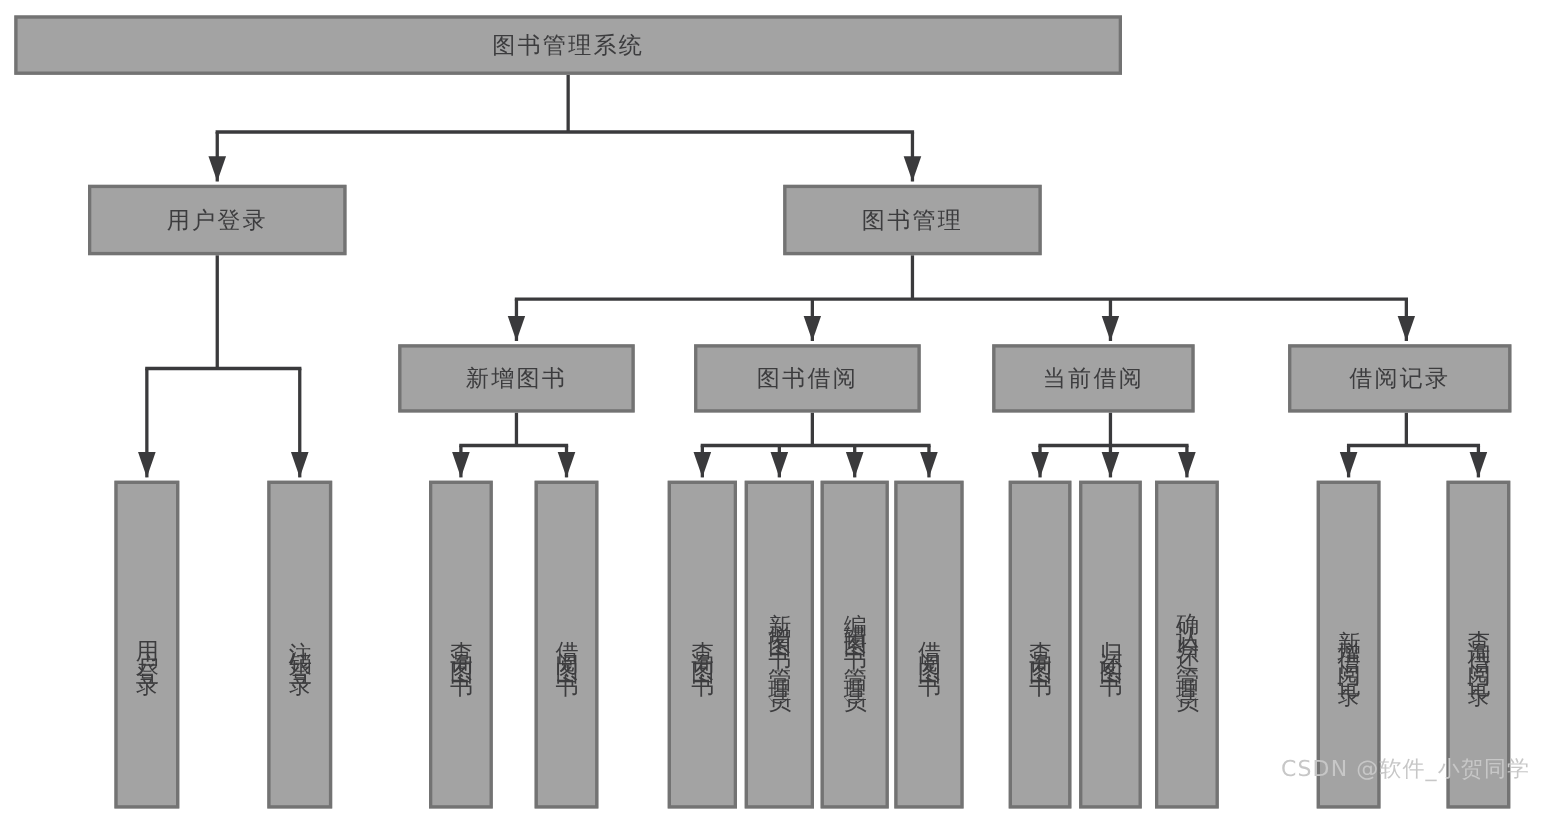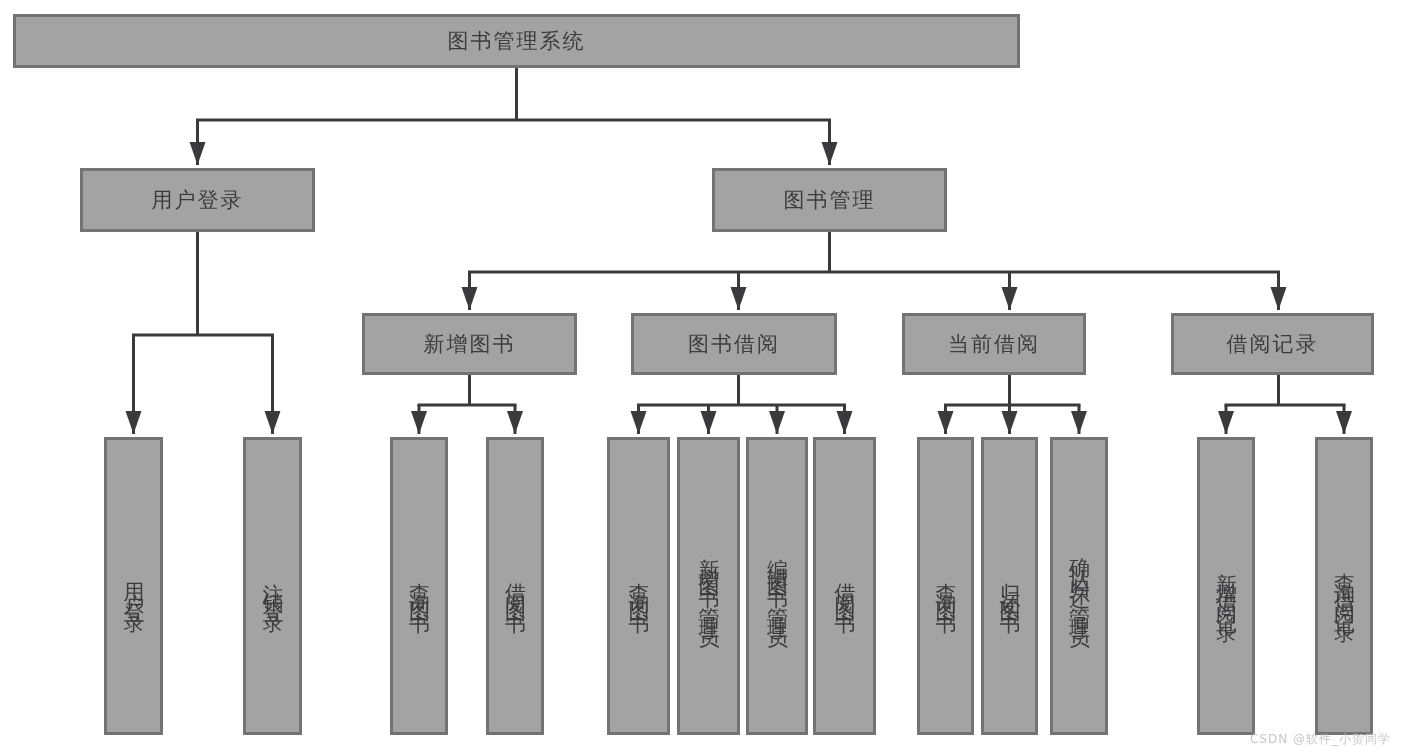--- a/index.html
+++ b/index.html
@@ -36,23 +36,23 @@
     writing-mode: vertical-rl;
     text-orientation: mixed;
     font-size: 21px;
     letter-spacing: 10px;
     line-height: 1;
     color: #3c3c3e;
     white-space: nowrap;
   }
   .watermark {
     position: absolute;
-    top: 731px;
+    top: 685px;
     right: 14px;
-    font-size: 12px;
+    font-size: 20px;
     color: #c7c7c7;
     letter-spacing: 1px;
     white-space: nowrap;
   }
 </style>
 </head>
 <body>
 
 <div class="canvas">
 

